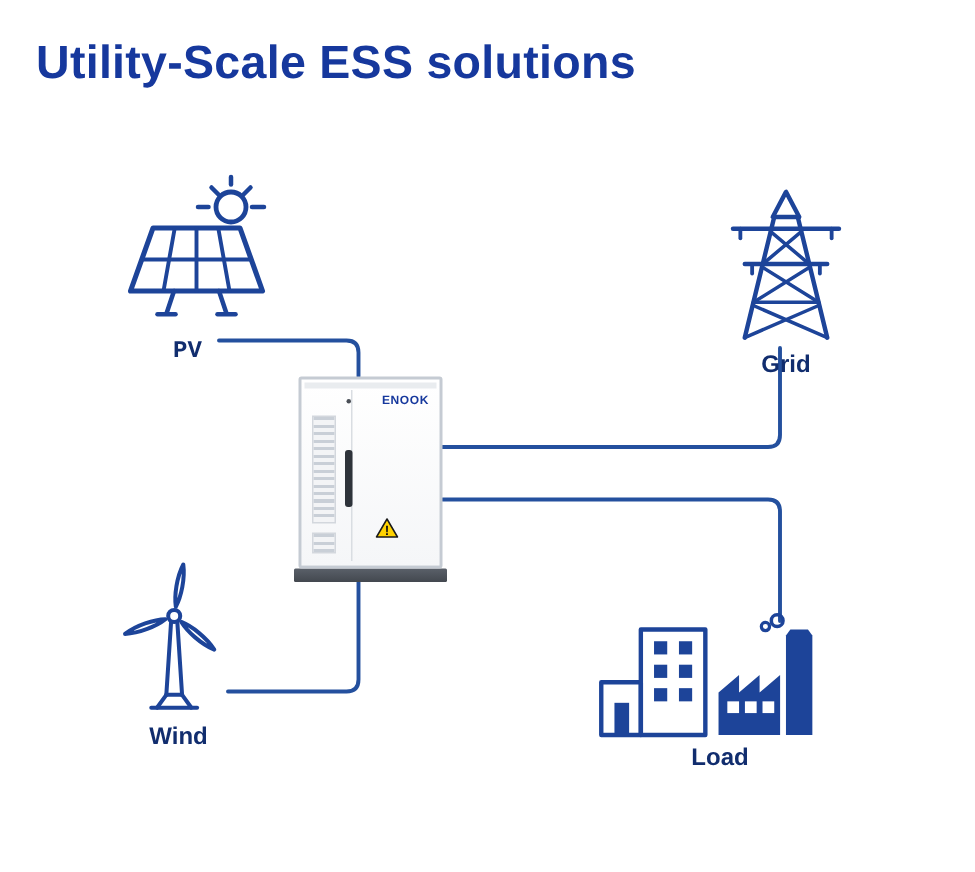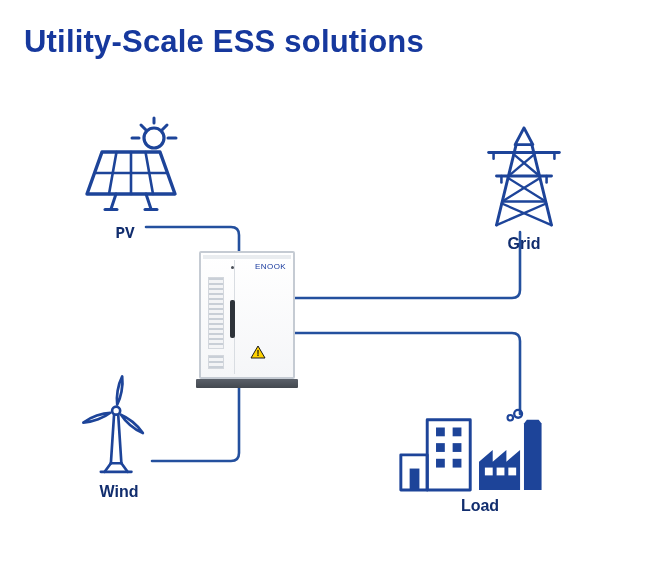--- a/index.html
+++ b/index.html
@@ -68,21 +68,21 @@
     background: repeating-linear-gradient(180deg, #c9cfd7 0 2px, #f3f4f6 2px 5px);
     border: 1px solid #d3d7dd;
     box-sizing: border-box;
   }
   .cab-vent2 { top: 102px; height: 14px; }
   .cab-seam { position: absolute; left: 33px; top: 7px; bottom: 3px; width: 1px; background: #d9dde2; }
   .cab-lock { position: absolute; left: 30px; top: 13px; width: 3px; height: 3px; background: #4a4f57; border-radius: 50%; }
   .cab-handle { position: absolute; left: 29px; top: 47px; width: 5px; height: 38px; background: #2e333a; border-radius: 2px; }
   .cab-logo {
     position: absolute; right: 7px; top: 9px;
-    font-size: 8px; font-weight: 400; letter-spacing: 0.4px;
+    font-size: 8px; font-weight: 700; letter-spacing: 0.4px;
     color: var(--title-blue, #16389d);
     padding-left: 28px;
   }
   .cab-warning { position: absolute; left: 49px; top: 92px; width: 16px; height: 14px; }
   .icon { display: block; }
 </style>
 </head>
 <body>
 
 <div class="canvas">

